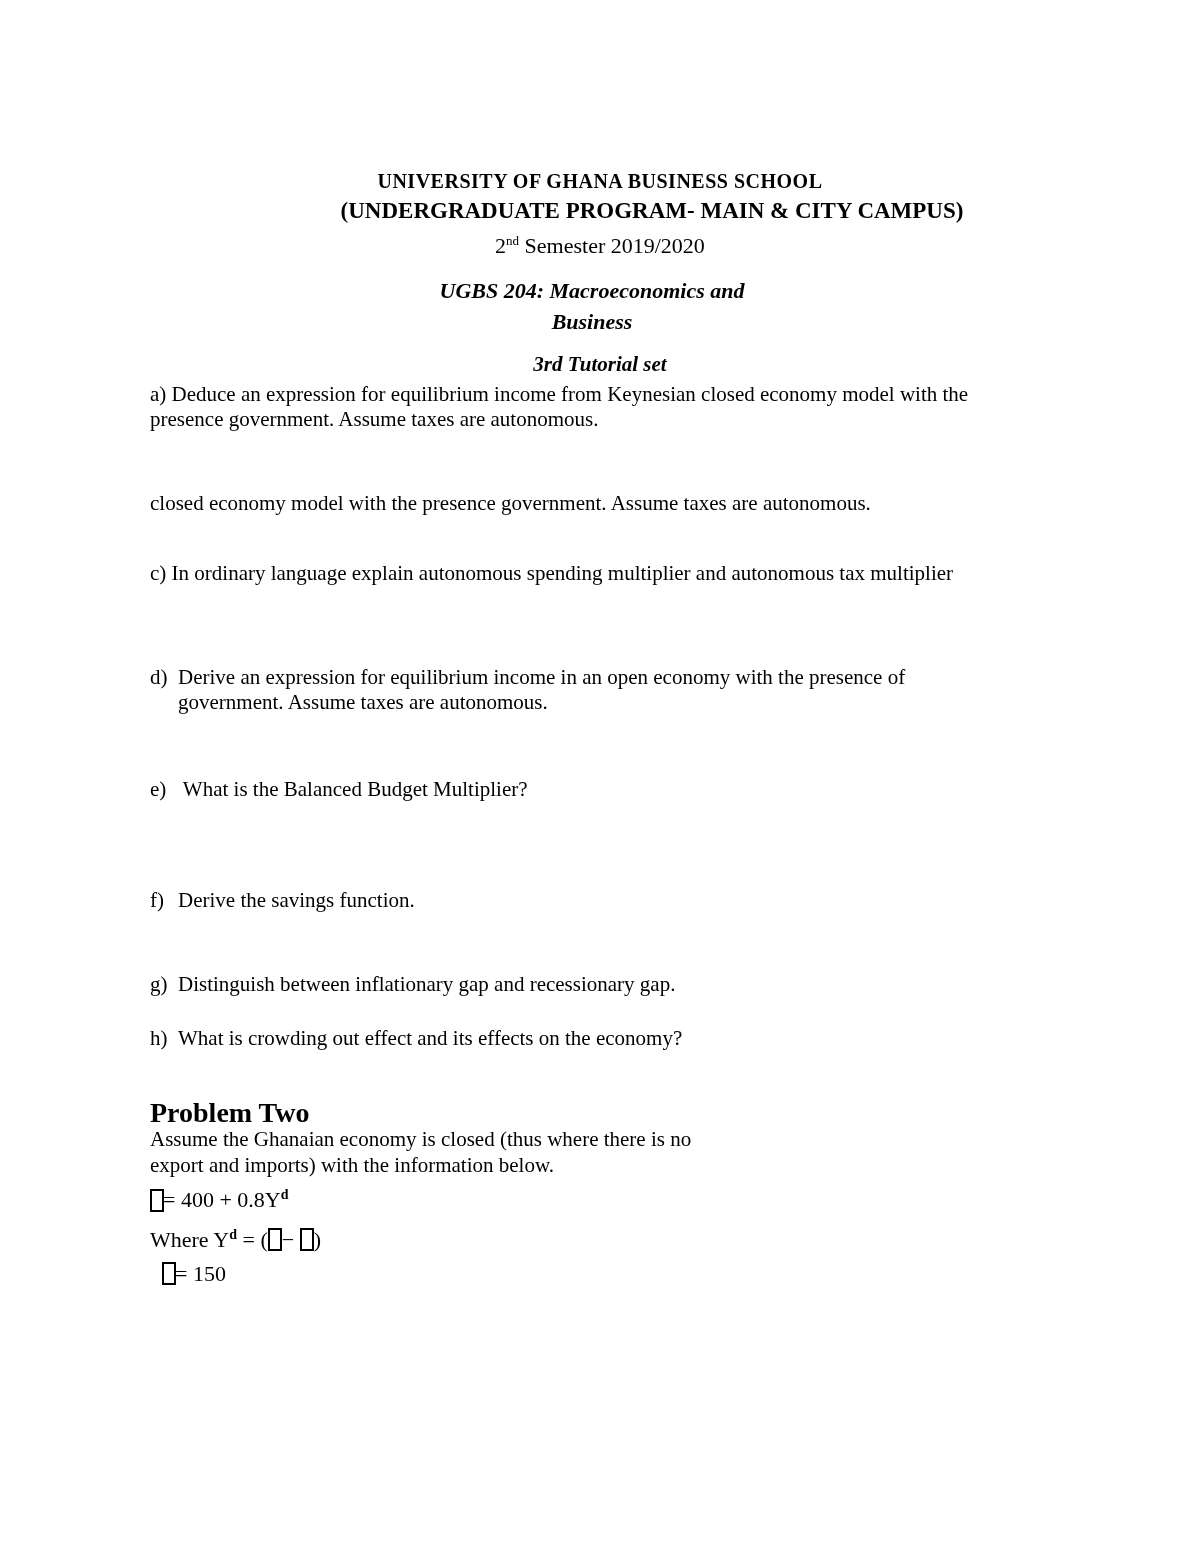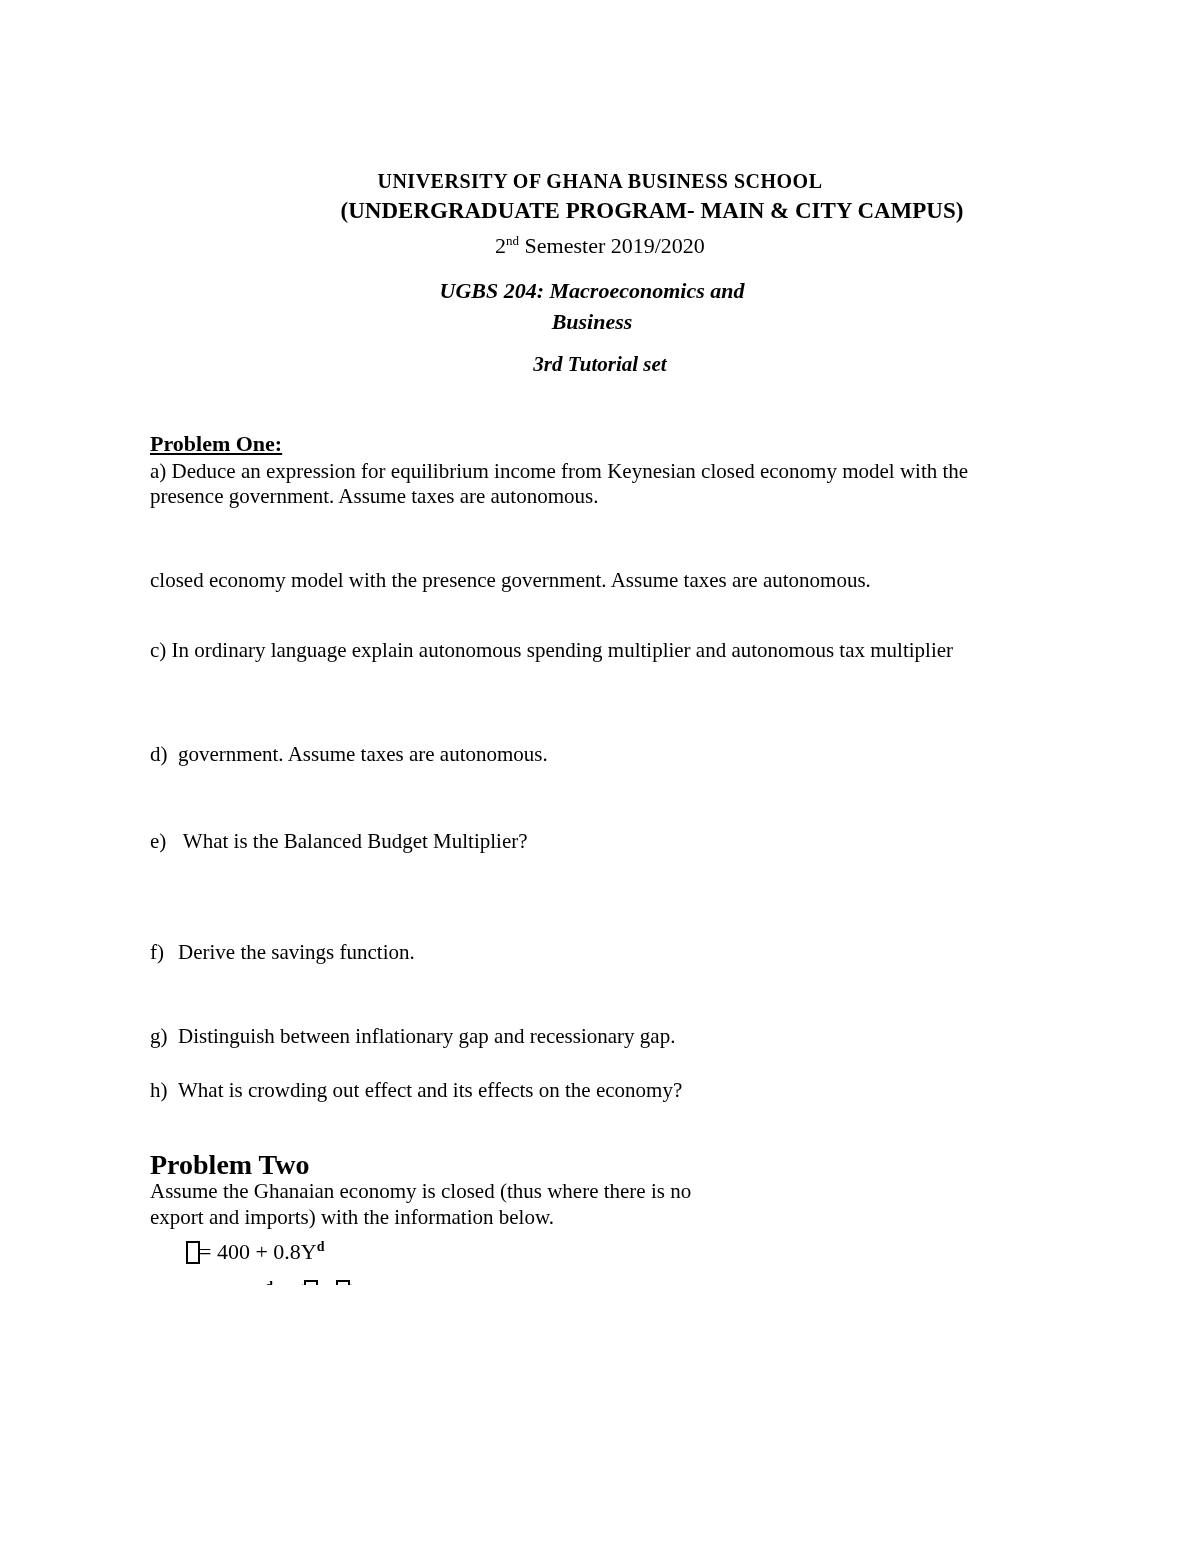--- a/index.html
+++ b/index.html
@@ -53,21 +53,21 @@
   .hitem { display: flex; }
   .hitem .marker { flex: 0 0 28px; line-height: 25px; white-space: pre; }
   .hitem .hbody { flex: 1; }
   .item-d { margin-top: 79px; }
   .item-e { margin-top: 62px; }
   .item-f { margin-top: 86px; }
   .item-g { margin-top: 59px; }
   .item-h { margin-top: 29px; }
   .intro { margin: 0; }
   .intro .line { line-height: 26px; }
-  .eq { font-size: 22px; line-height: 34px; white-space: pre; margin-left: 36px; }
+  .eq { font-size: 22px; line-height: 34px; white-space: pre; }
   .eq sup { font-size: 14px; font-weight: bold; }
   .eq.indent { padding-left: 12px; }
   .tofu {
     display: inline-block;
     width: 14px; height: 23px;
     border: 2px solid #000;
     vertical-align: -4px;
     box-sizing: border-box;
   }
   .eq-join .tofu { margin-right: -1px; }
@@ -83,38 +83,38 @@
     <div class="h-semester"><span>2</span><sup>nd</sup><span> Semester 2019/2020</span></div>
     <div class="h-course">
       <div>UGBS 204: Macroeconomics and</div>
       <div>Business</div>
     </div>
     <div class="h-tutorial">3rd Tutorial set</div>
   </header>
 
   <main class="doc-main">
 
-    <h2 class="p1-heading">Problem One:</h2>
 
     <p class="item item-a">
       <span class="line">a) Deduce an expression for equilibrium income from Keynesian closed economy model with the</span>
       <span class="line">presence government. Assume taxes are autonomous.</span>
     </p>
 
     <p class="item item-b">
       <span class="line">closed economy model with the presence government. Assume taxes are autonomous.</span>
     </p>
 
     <p class="item item-c">
       <span class="line">c) In ordinary language explain autonomous spending multiplier and autonomous tax multiplier</span>
     </p>
 
     <div class="hitem item-d">
       <span class="marker">d)</span>
       <span class="hbody">
+        <span class="line">Derive an expression for equilibrium income in an open economy with the presence of</span>
         <span class="line">government. Assume taxes are autonomous.</span>
       </span>
     </div>
 
     <div class="hitem item-e">
       <span class="marker">e)</span>
       <span class="hbody">
         <span class="line"> What is the Balanced Budget Multiplier?</span>
       </span>
     </div>

